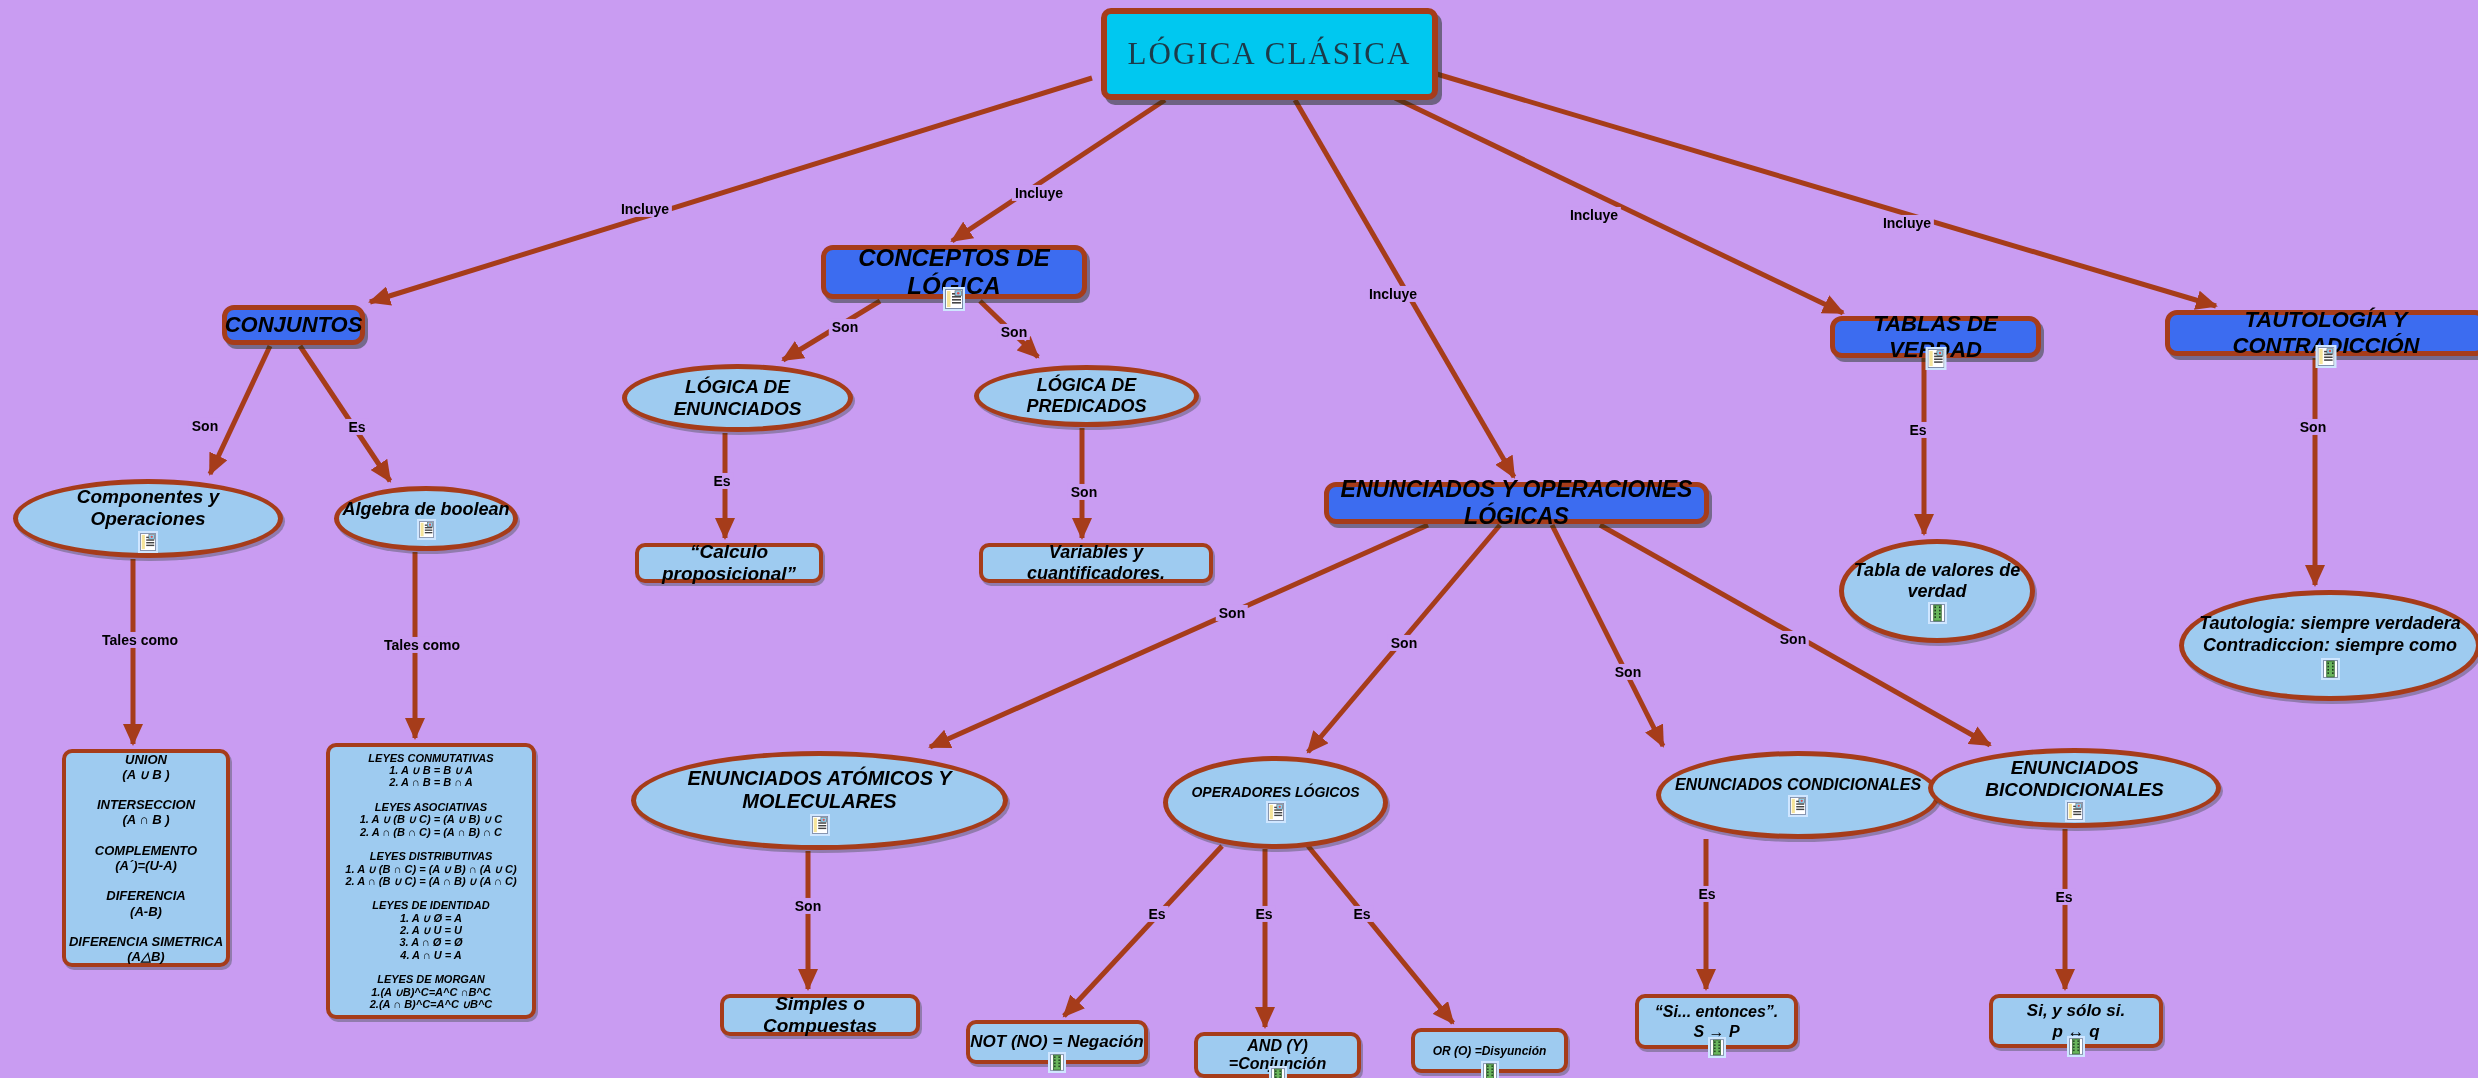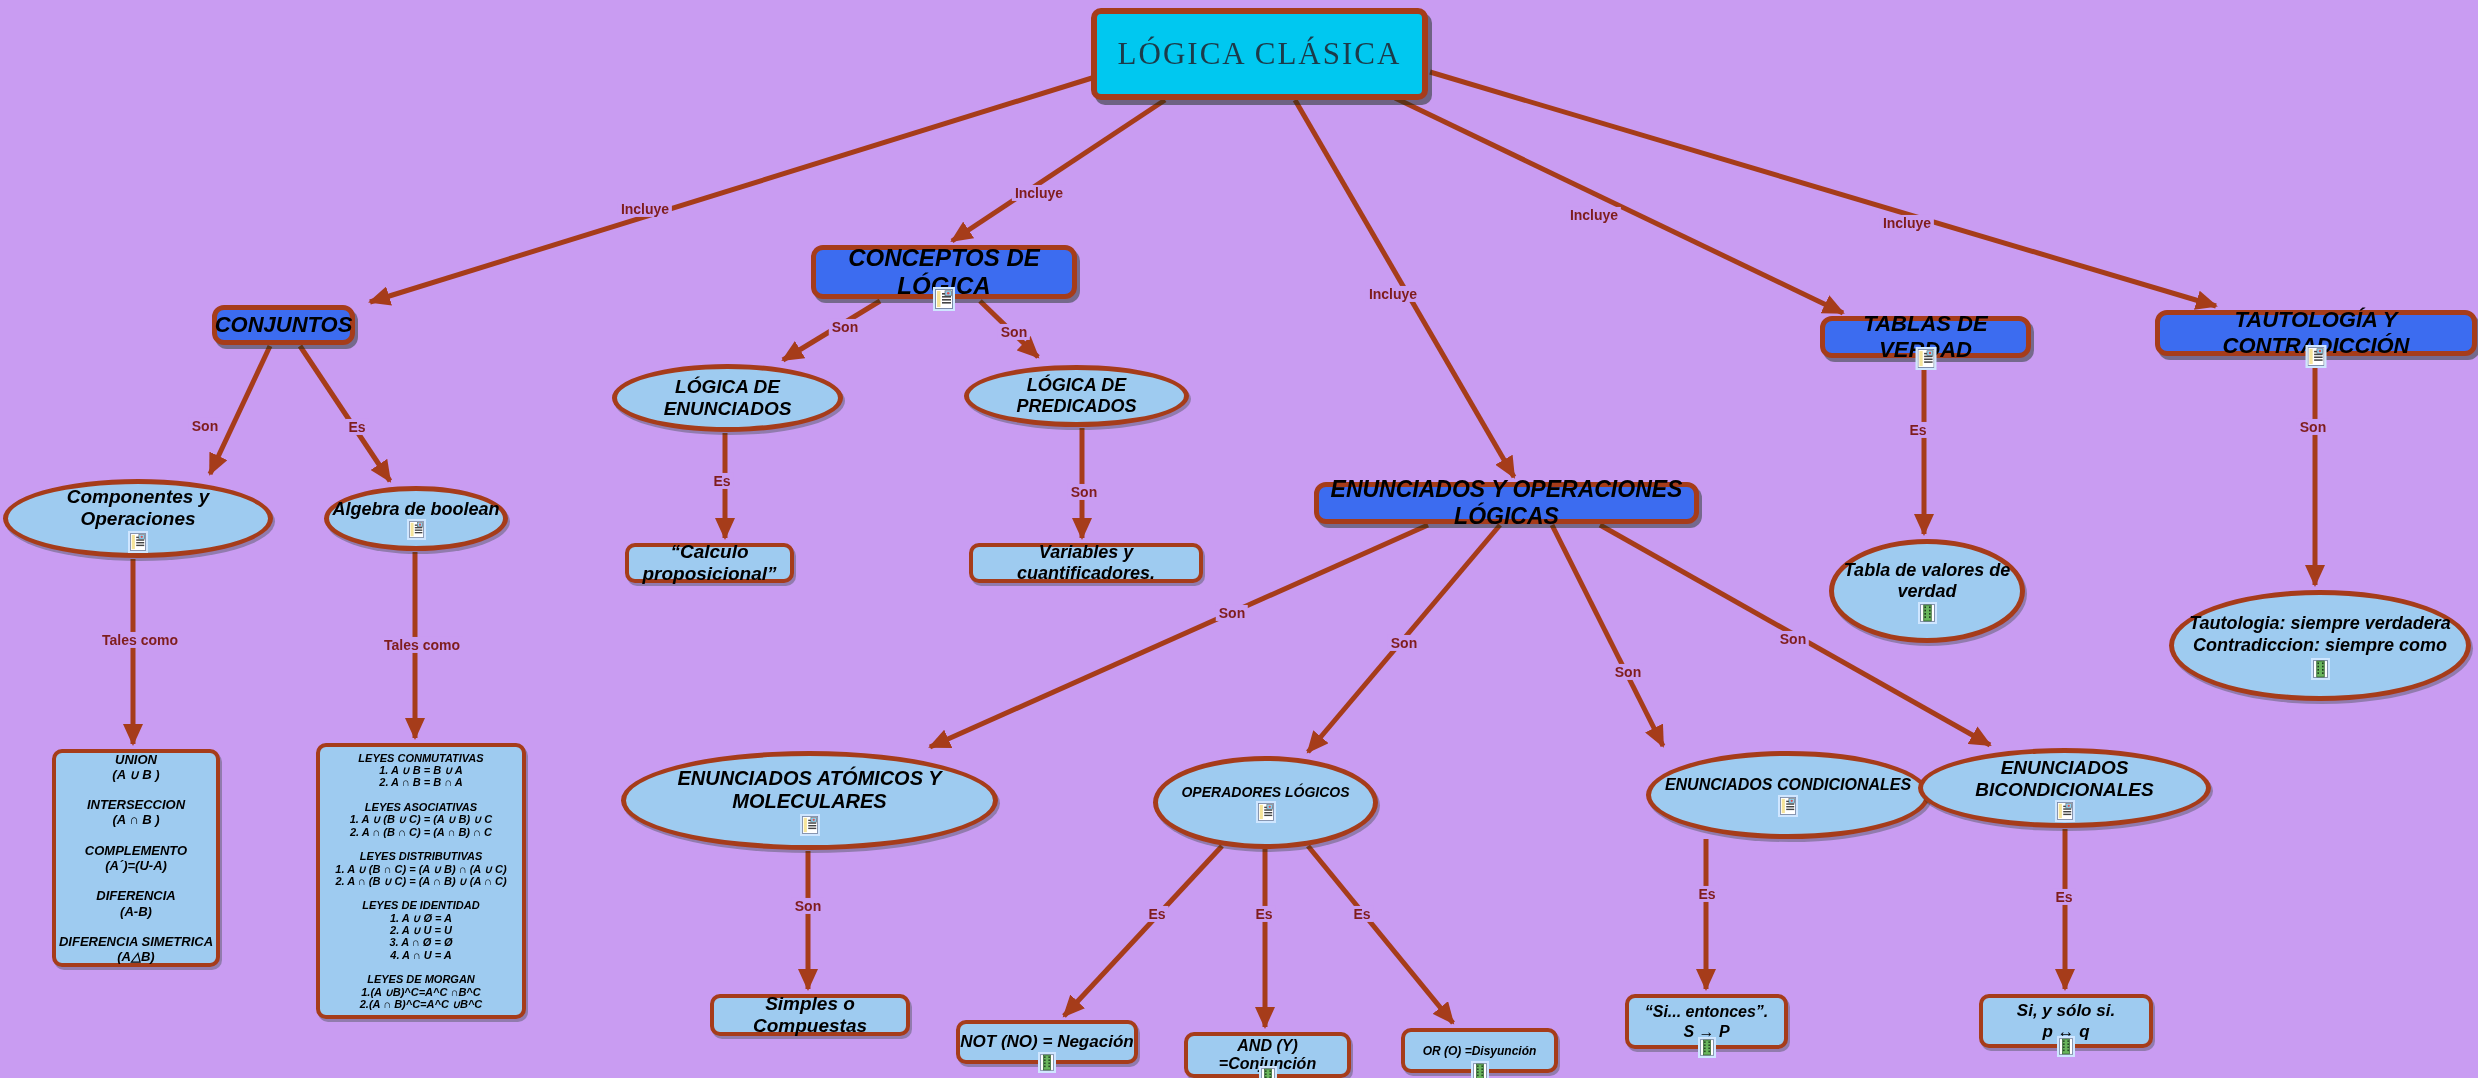--- a/index.html
+++ b/index.html
@@ -1,32 +1,32 @@
 <!DOCTYPE html>
 <html><head>
 <meta charset="utf-8">
 <style>
   html,body{margin:0;padding:0;background:#C99CF2;}
   #canvas{position:relative;width:2478px;height:1078px;background:#C99CF2;overflow:hidden;
           font-family:"Liberation Sans", sans-serif;}
   #edges{position:absolute;left:0;top:0;width:2478px;height:1078px;}
   .node{position:absolute;box-sizing:border-box;display:flex;flex-direction:column;
         align-items:center;justify-content:center;text-align:center;color:#000;
-        font-weight:bold;font-style:italic;font-family:"Liberation Sans", sans-serif;}
+        font-weight:bold;font-style:italic;font-family:"Liberation Sans", sans-serif;margin-left:10px;}
   .blue{background:#3C6CF0;border:5px solid #A63C1A;border-radius:12px;
         box-shadow:3px 4px 0 rgba(15,45,15,.45);text-align:center;}
   .lightbox{background:#9ECBF0;border:4px solid #A63C1A;border-radius:10px;
         box-shadow:2px 3px 0 rgba(15,45,15,.3);}
   .ellipse{background:#9ECBF0;border:5px solid #A63C1A;border-radius:50%;
         box-shadow:2px 3px 0 rgba(15,45,15,.3);justify-content:center;}
   .title-box{background:#00C8F0;border:6px solid #A63C1A;border-radius:10px;
         font-family:"Liberation Serif", serif;font-weight:normal;font-style:normal;
         color:#1C3B4A;font-size:31px;letter-spacing:2px;box-shadow:4px 5px 0 rgba(20,40,20,.5);}
   .pre{white-space:pre-line;}
-  .edge-label{position:absolute;transform:translate(-50%,-50%);background:#C99CF2;color:#7f1d1d;
+  .edge-label{position:absolute;transform:translate(-50%,-50%);background:#C99CF2;color:#000000;
         font-weight:bold;font-size:14px;line-height:1.15;padding:0 3px;white-space:nowrap;z-index:5;}
   .icon-wrap{display:inline-block;line-height:0;background:#fff;box-shadow:0 0 0 2px #CFE6FF;margin-top:3px;}
   .icon-bottom{position:absolute;left:50%;bottom:-15px;transform:translateX(-50%);margin-top:0;}
   .icon-bottom2{position:absolute;left:50%;bottom:-11px;transform:translateX(-50%);margin-top:0;}
 </style>
 </head>
 <body>
 
 <div id="canvas">
 
@@ -116,21 +116,21 @@
   </div>
 
   <div class="node ellipse" style="left:612px;top:364px;width:231px;height:68px;font-size:19px">
     <span>LÓGICA DE ENUNCIADOS</span>
   </div>
 
   <div class="node ellipse" style="left:964px;top:365px;width:225px;height:62px;font-size:18px">
     <span>LÓGICA DE PREDICADOS</span>
   </div>
 
-  <div class="node lightbox" style="left:625px;top:543px;width:169px;height:40px;font-size:19px">
+  <div class="node lightbox" style="left:625px;top:543px;width:188px;height:40px;font-size:19px">
     <span>“Calculo proposicional”</span>
   </div>
 
   <div class="node lightbox" style="left:969px;top:543px;width:234px;height:40px;font-size:18px">
     <span>Variables y cuantificadores.</span>
   </div>
 
   <div class="node ellipse" style="left:3px;top:479px;width:270px;height:79px;font-size:19px">
     <span>Componentes y Operaciones</span>
     <span class="icon-wrap">

